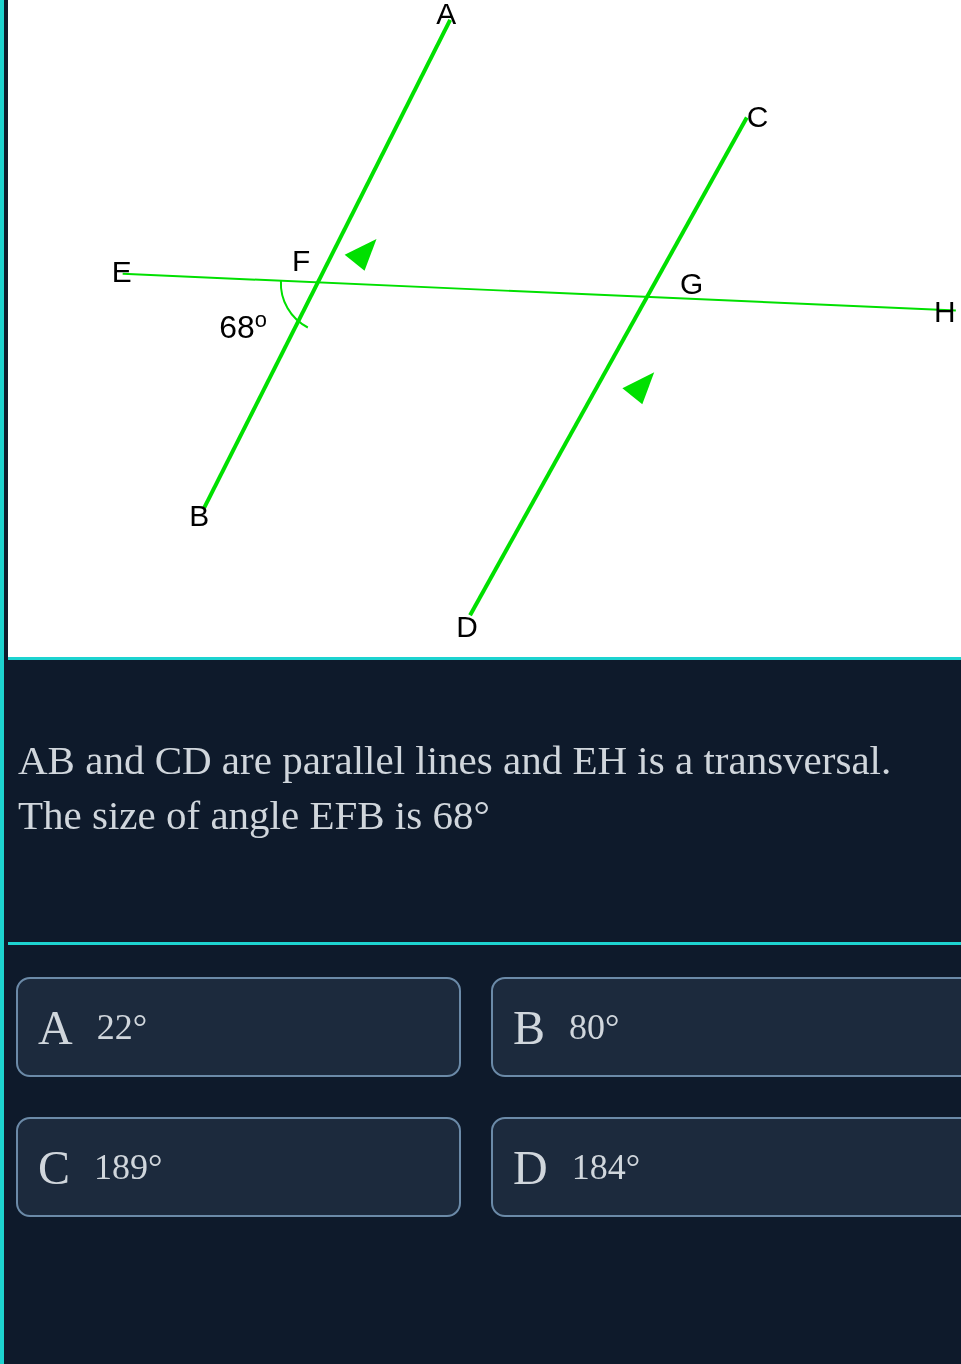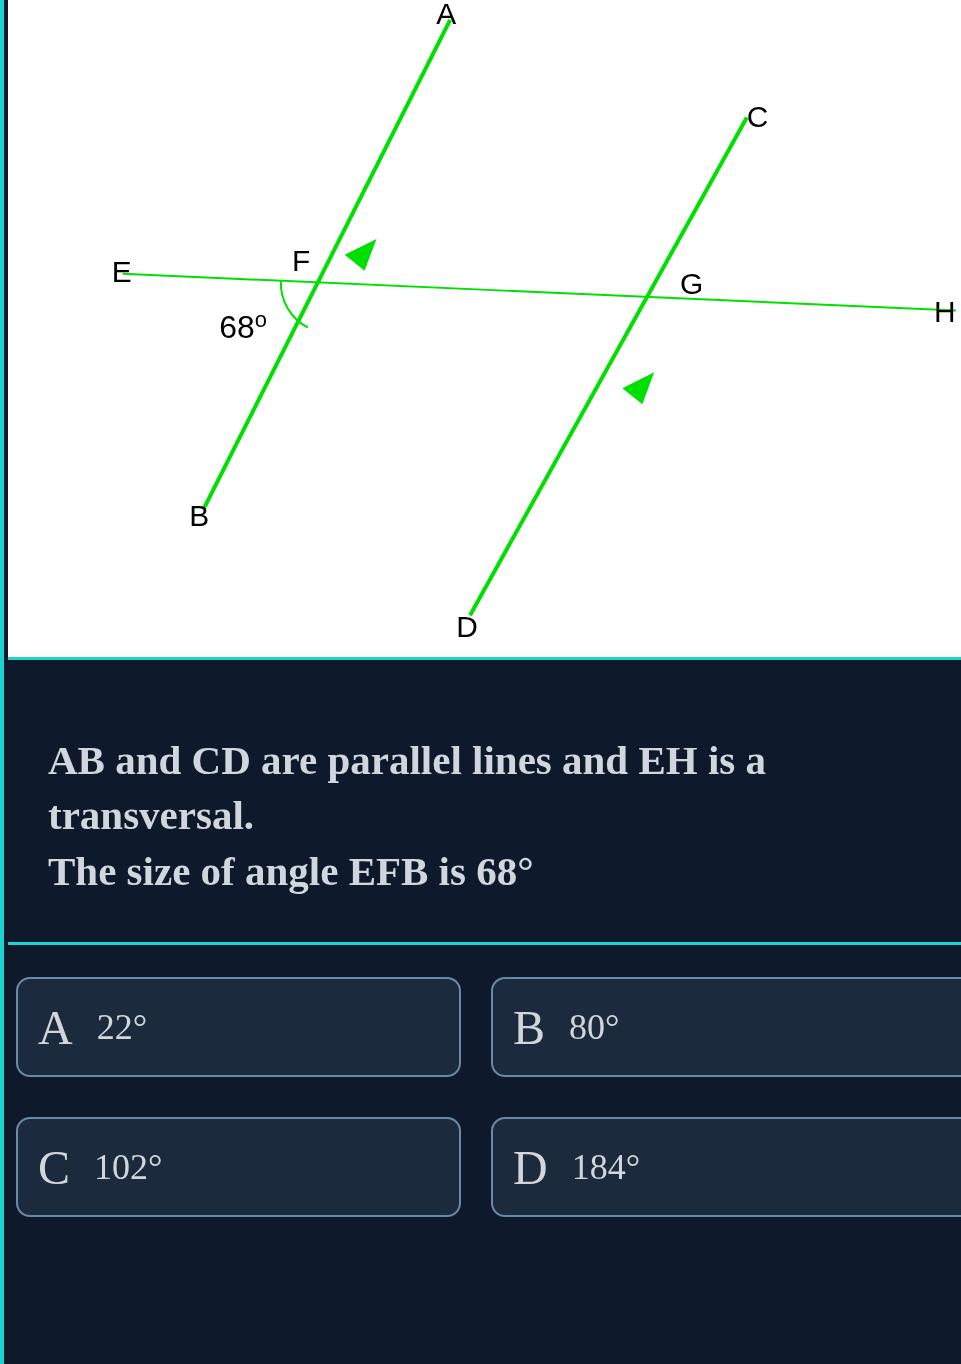--- a/index.html
+++ b/index.html
@@ -49,22 +49,21 @@
     top: 663px;
     width: 957px;
     padding: 70px 10px 20px 10px;
     color: #d0d6dc;
     border-bottom: 3px solid #1dd3d0;
     height: 282px;
   }
   .question-text {
     font-size: 41px;
     line-height: 1.35;
-    font-weight: 700;
-    margin-left: 30px;
+    font-weight: 400;
   }
   .options-area {
     position: absolute;
     left: 4px;
     top: 965px;
     width: 957px;
     padding: 12px 0 0 8px;
     display: grid;
     grid-template-columns: 445px 490px;
     grid-template-rows: 100px 100px;
@@ -132,21 +131,21 @@
     <div class="option">
       <span class="option-letter">A</span>
       <span class="option-value">22°</span>
     </div>
     <div class="option">
       <span class="option-letter">B</span>
       <span class="option-value">80°</span>
     </div>
     <div class="option">
       <span class="option-letter">C</span>
-      <span class="option-value">102°</span>
+      <span class="option-value">189°</span>
     </div>
     <div class="option">
       <span class="option-letter">D</span>
       <span class="option-value">184°</span>
     </div>
   </div>
 
 </div>
 
 </body></html>

